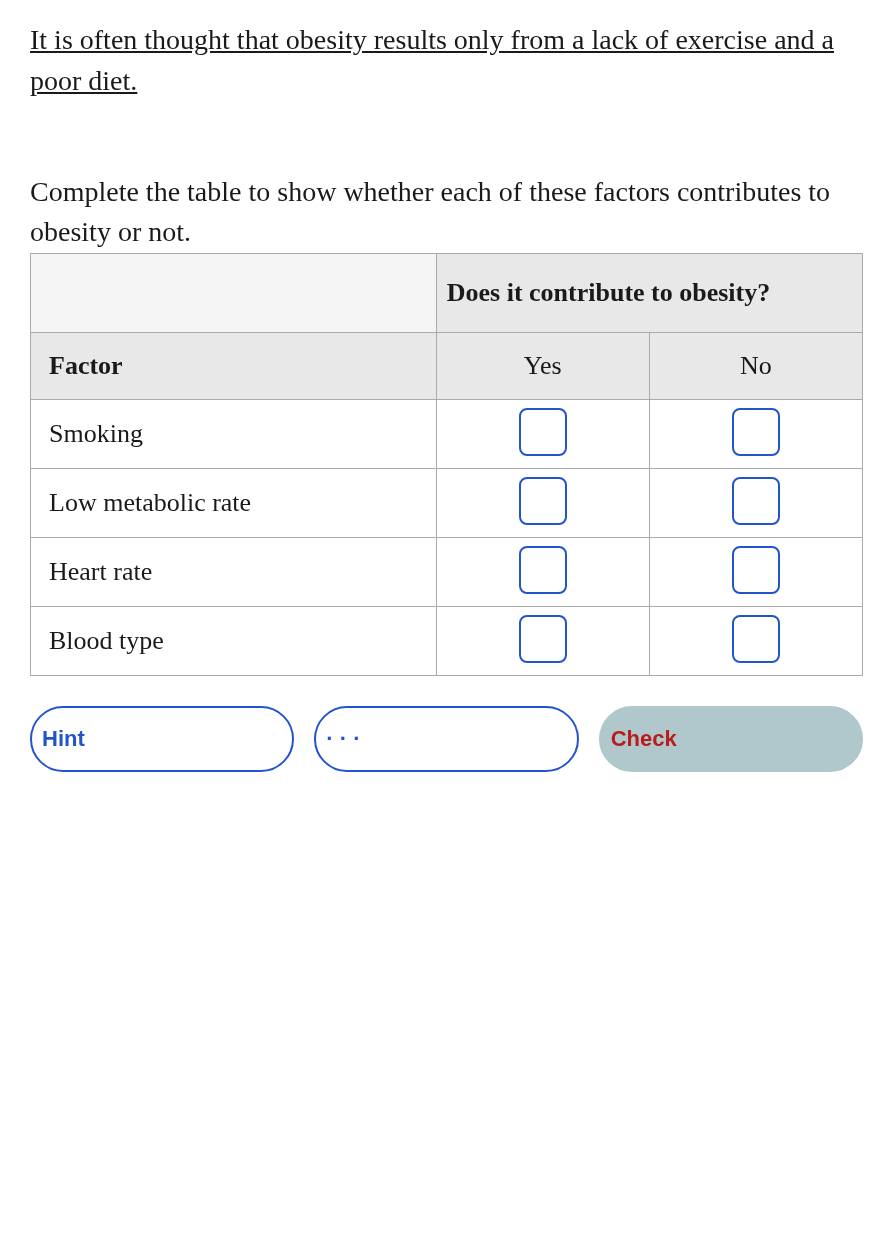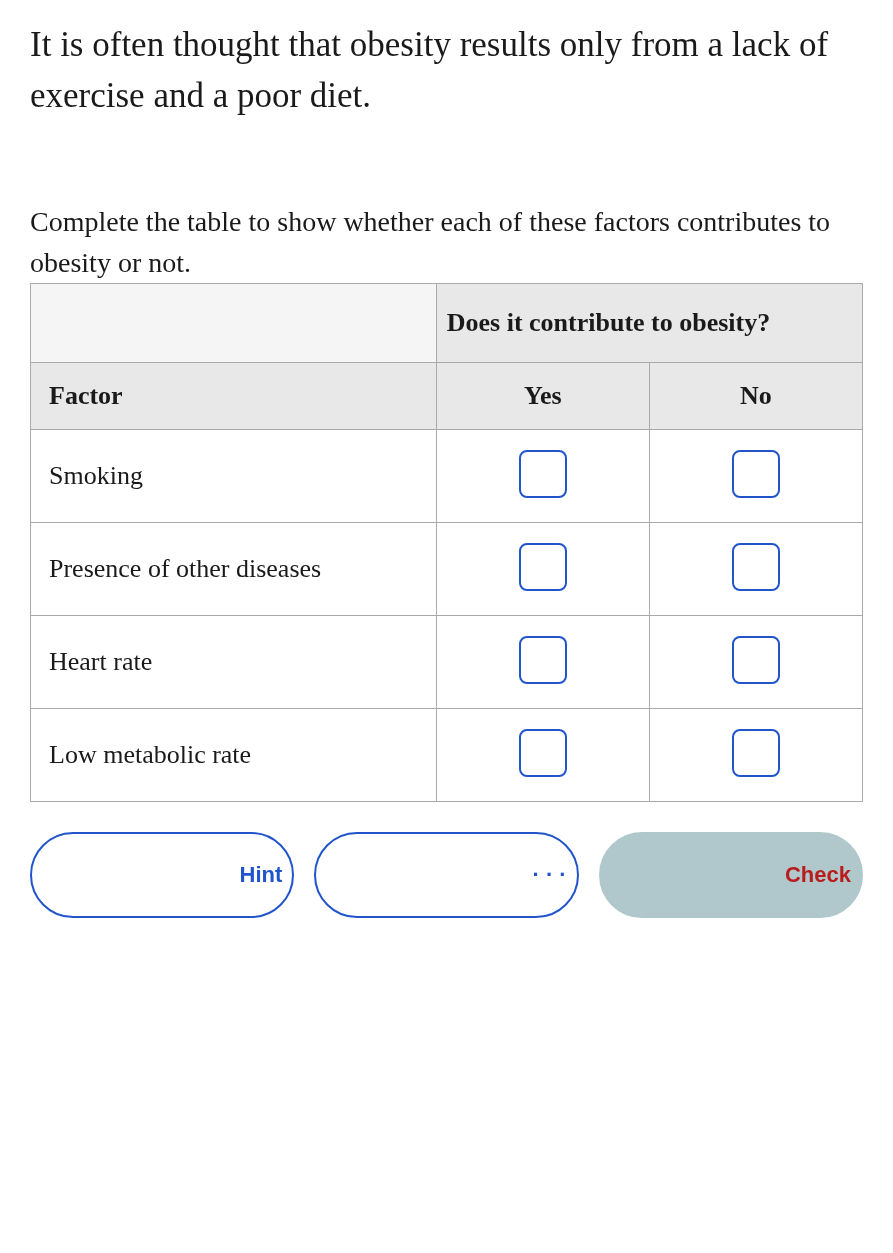--- a/index.html
+++ b/index.html
@@ -14,24 +14,25 @@
       width: 893px;
       min-height: 1253px;
       overflow-x: hidden;
     }
 
     .page-container {
       padding: 20px 30px 30px 30px;
     }
 
     .intro-text {
-      font-size: 35px;
+      font-size: 28px;
       line-height: 1.45;
       color: #1a1a1a;
       margin-bottom: 30px;
+      text-decoration: underline;
     }
 
     .instruction-text {
       font-size: 28px;
       line-height: 1.45;
       color: #1a1a1a;
     }
 
     table {
       width: 100%;
@@ -50,21 +51,21 @@
       line-height: 1.3;
     }
 
     .col-header-empty {
       background-color: #f5f5f5;
       border: 1.5px solid #aaaaaa;
     }
 
     td {
       border: 1.5px solid #aaaaaa;
-      padding: 20px 18px;
+      padding: 8px 18px;
       vertical-align: middle;
     }
 
     .factor-cell {
       font-size: 26px;
       color: #1a1a1a;
       background: #ffffff;
       width: 420px;
     }
 
@@ -79,43 +80,43 @@
       height: 48px;
       border: 2.5px solid #2255cc;
       border-radius: 8px;
       display: inline-block;
       background: #ffffff;
       cursor: pointer;
     }
 
     .yes-header, .no-header {
       font-size: 26px;
-      font-weight: bold;
+      font-weight: normal;
       background-color: #e8e8e8;
       text-align: center;
       padding: 18px 10px;
       border: 1.5px solid #aaaaaa;
       color: #1a1a1a;
     }
 
     .bottom-bar {
       display: flex;
       justify-content: space-between;
       align-items: center;
       margin-top: 30px;
       gap: 20px;
     }
 
     .bottom-btn {
       flex: 1;
-      padding: 28px 10px;
+      padding: 18px 10px;
       border-radius: 50px;
       font-size: 22px;
       font-weight: bold;
-      text-align: right;
+      text-align: left;
       cursor: pointer;
       border: 2.5px solid #2255cc;
     }
 
     .btn-left {
       background: #ffffff;
       color: #2255cc;
     }
 
     .btn-middle {
@@ -158,39 +159,39 @@
       <tr>
         <td class="factor-cell">Smoking</td>
         <td class="checkbox-cell">
           <span class="custom-checkbox"></span>
         </td>
         <td class="checkbox-cell">
           <span class="custom-checkbox"></span>
         </td>
       </tr>
       <tr>
-        <td class="factor-cell">Presence of other diseases</td>
+        <td class="factor-cell">Low metabolic rate</td>
         <td class="checkbox-cell">
           <span class="custom-checkbox"></span>
         </td>
         <td class="checkbox-cell">
           <span class="custom-checkbox"></span>
         </td>
       </tr>
       <tr>
         <td class="factor-cell">Heart rate</td>
         <td class="checkbox-cell">
           <span class="custom-checkbox"></span>
         </td>
         <td class="checkbox-cell">
           <span class="custom-checkbox"></span>
         </td>
       </tr>
       <tr>
-        <td class="factor-cell">Low metabolic rate</td>
+        <td class="factor-cell">Blood type</td>
         <td class="checkbox-cell">
           <span class="custom-checkbox"></span>
         </td>
         <td class="checkbox-cell">
           <span class="custom-checkbox"></span>
         </td>
       </tr>
     </tbody>
   </table>
 

